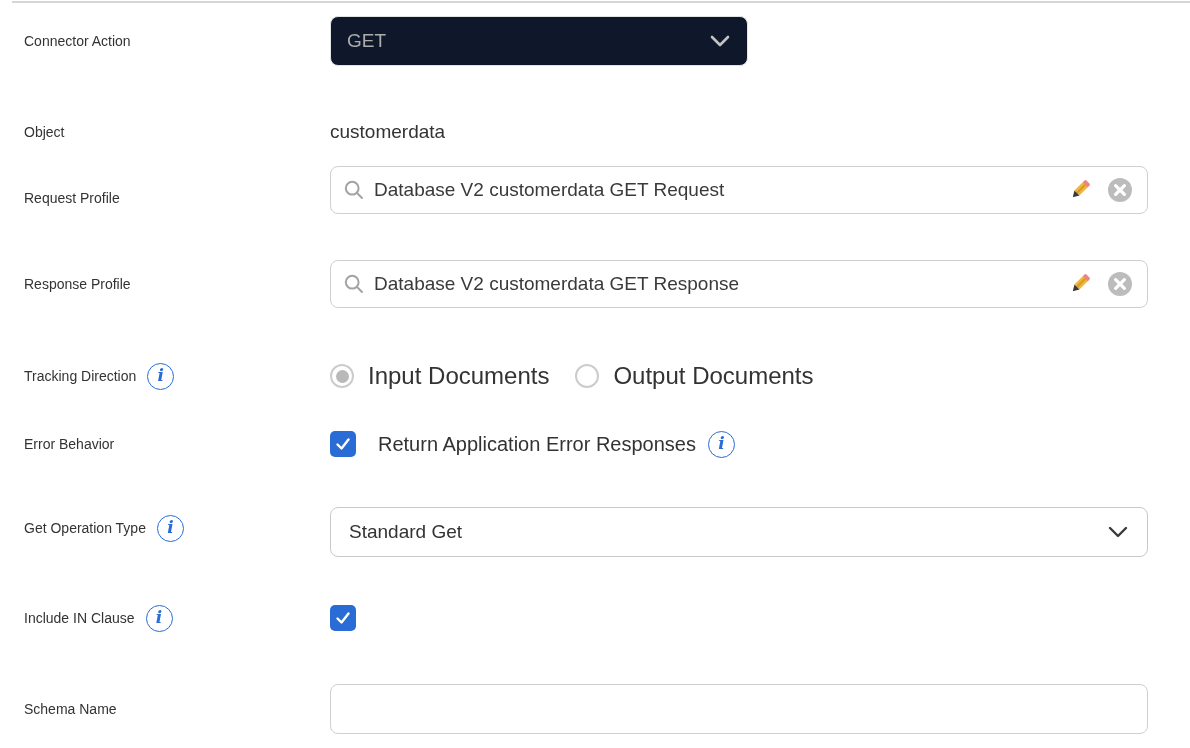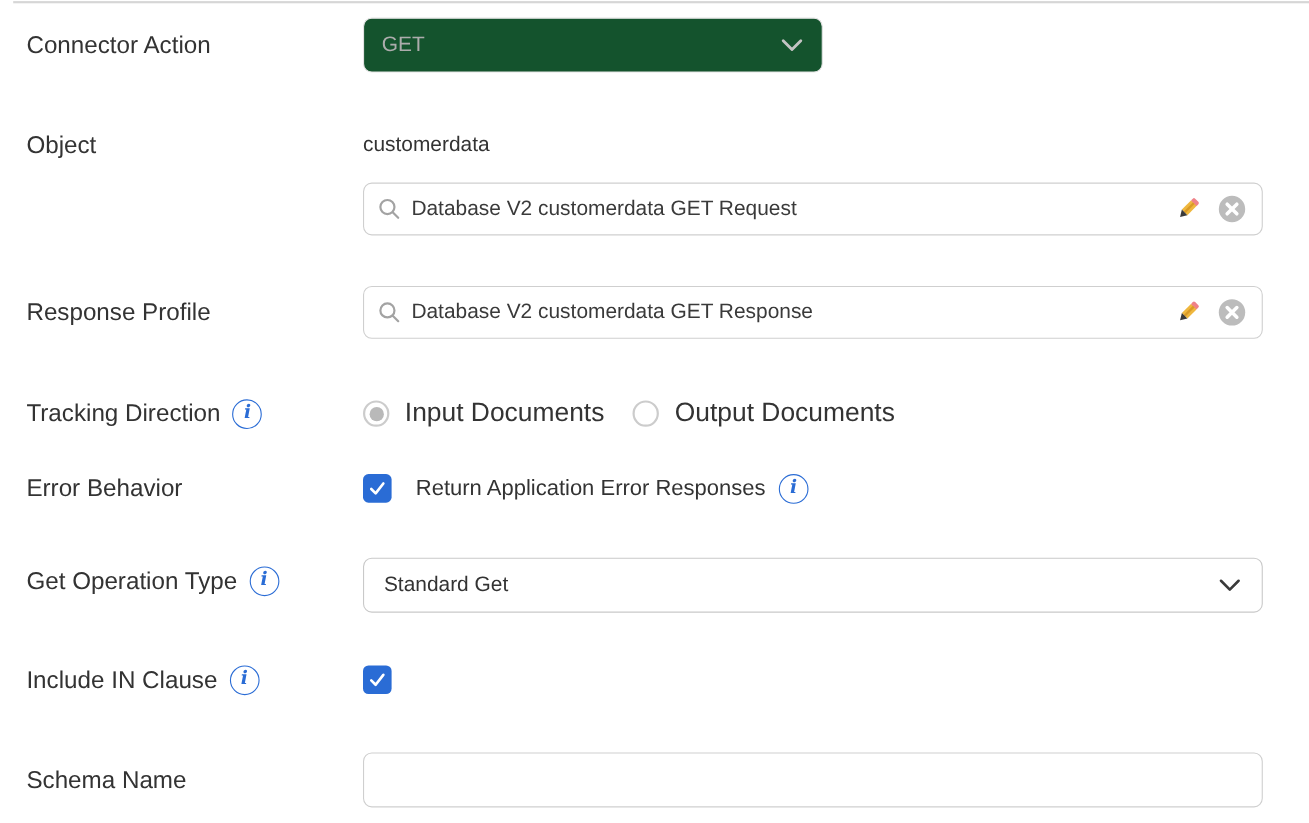--- a/index.html
+++ b/index.html
@@ -5,35 +5,35 @@
   * { margin: 0; padding: 0; box-sizing: border-box; }
   html, body { width: 1190px; height: 748px; background: #ffffff; }
   body { font-family: "Liberation Sans", sans-serif; color: #333333; position: relative; overflow: hidden; }
 
   .top-hairline { position: absolute; top: 1px; left: 12px; right: 0; height: 2px; background: #d6d6d6; }
 
   .row { position: absolute; left: 0; right: 0; display: flex; align-items: center; }
   .label-col { position: absolute; left: 24px; display: flex; align-items: center; gap: 11px; }
   .field-col { position: absolute; left: 330px; display: flex; align-items: center; }
 
-  .form-label { font-size: 22px; color: #333333; white-space: nowrap; }
+  .form-label { font-size: 14px; color: #333333; white-space: nowrap; }
 
   
   .info-icon {
     width: 27px; height: 27px; border-radius: 50%;
     border: 1.6px solid #2a6cd5; color: #2a6cd5;
     display: inline-flex; align-items: center; justify-content: center;
     font-family: "DejaVu Serif", serif; font-style: italic; font-weight: bold;
     font-size: 17px; line-height: 1; flex: 0 0 auto; cursor: pointer;
     padding-bottom: 1px;
   }
 
   
   .select-disabled {
-    width: 418px; height: 50px; background: #14532d; border: 1px solid #e3e3e3;
+    width: 418px; height: 50px; background: #0f172a; border: 1px solid #e3e3e3;
     border-radius: 8px; display: flex; align-items: center; justify-content: space-between;
     padding: 0 16px; color: #acacac; font-size: 19px;
   }
 
   
   .plain-value { font-size: 19px; color: #333333; }
 
   
   .profile-input {
     position: relative; width: 818px; height: 48px; background: #ffffff;
@@ -107,20 +107,23 @@
 <div class="row" style="top:119px; height:26px;">
   <div class="label-col" style="top:0; height:26px;">
     <span class="form-label">Object</span>
   </div>
   <div class="field-col" style="top:0; height:26px;">
     <span class="plain-value">customerdata</span>
   </div>
 </div>
 
 <div class="row" style="top:174px; height:48px;">
+  <div class="label-col" style="top:0; height:48px;">
+    <span class="form-label">Request Profile</span>
+  </div>
   <div class="field-col" style="top:0; height:32px;">
     <div class="profile-input">
       <span class="magnifier">
         <svg width="22" height="22" viewBox="0 0 22 22">
             <circle cx="9.2" cy="9.2" r="6.4" fill="none" stroke="#a3a3a3" stroke-width="2"></circle>
             <line x1="14" y1="14" x2="19" y2="19" stroke="#a3a3a3" stroke-width="2" stroke-linecap="round"></line>
           </svg>
       </span>
       <input type="text" value="Database V2 customerdata GET Request" style="">
       <div class="input-actions">

